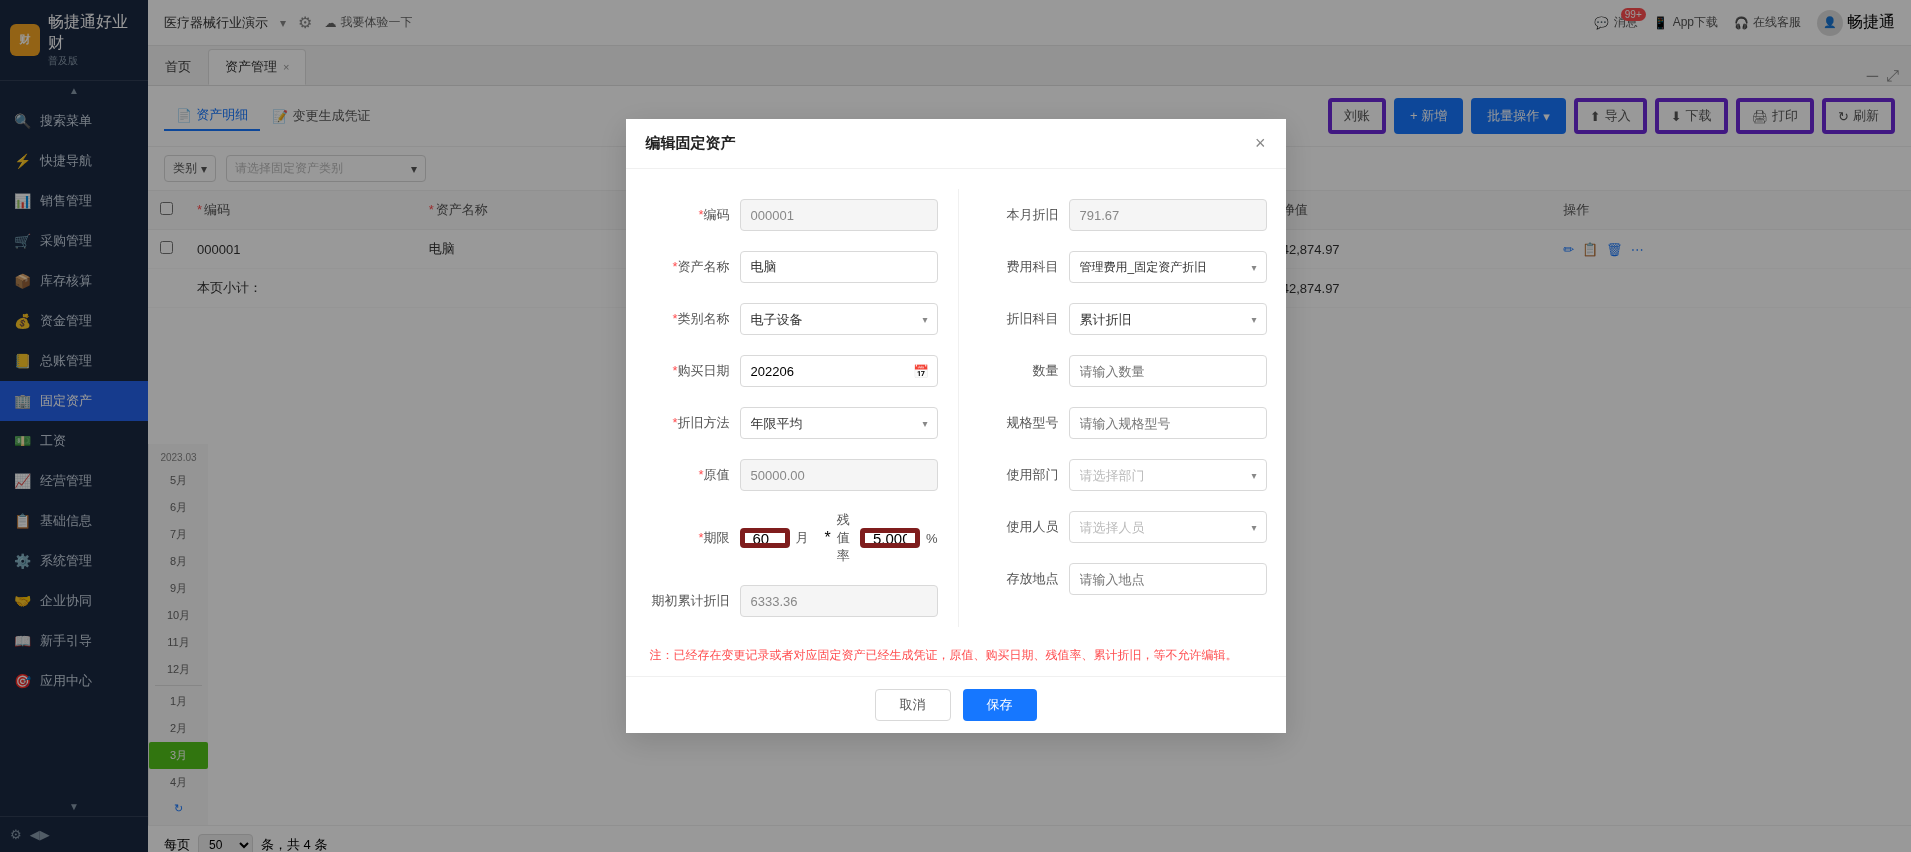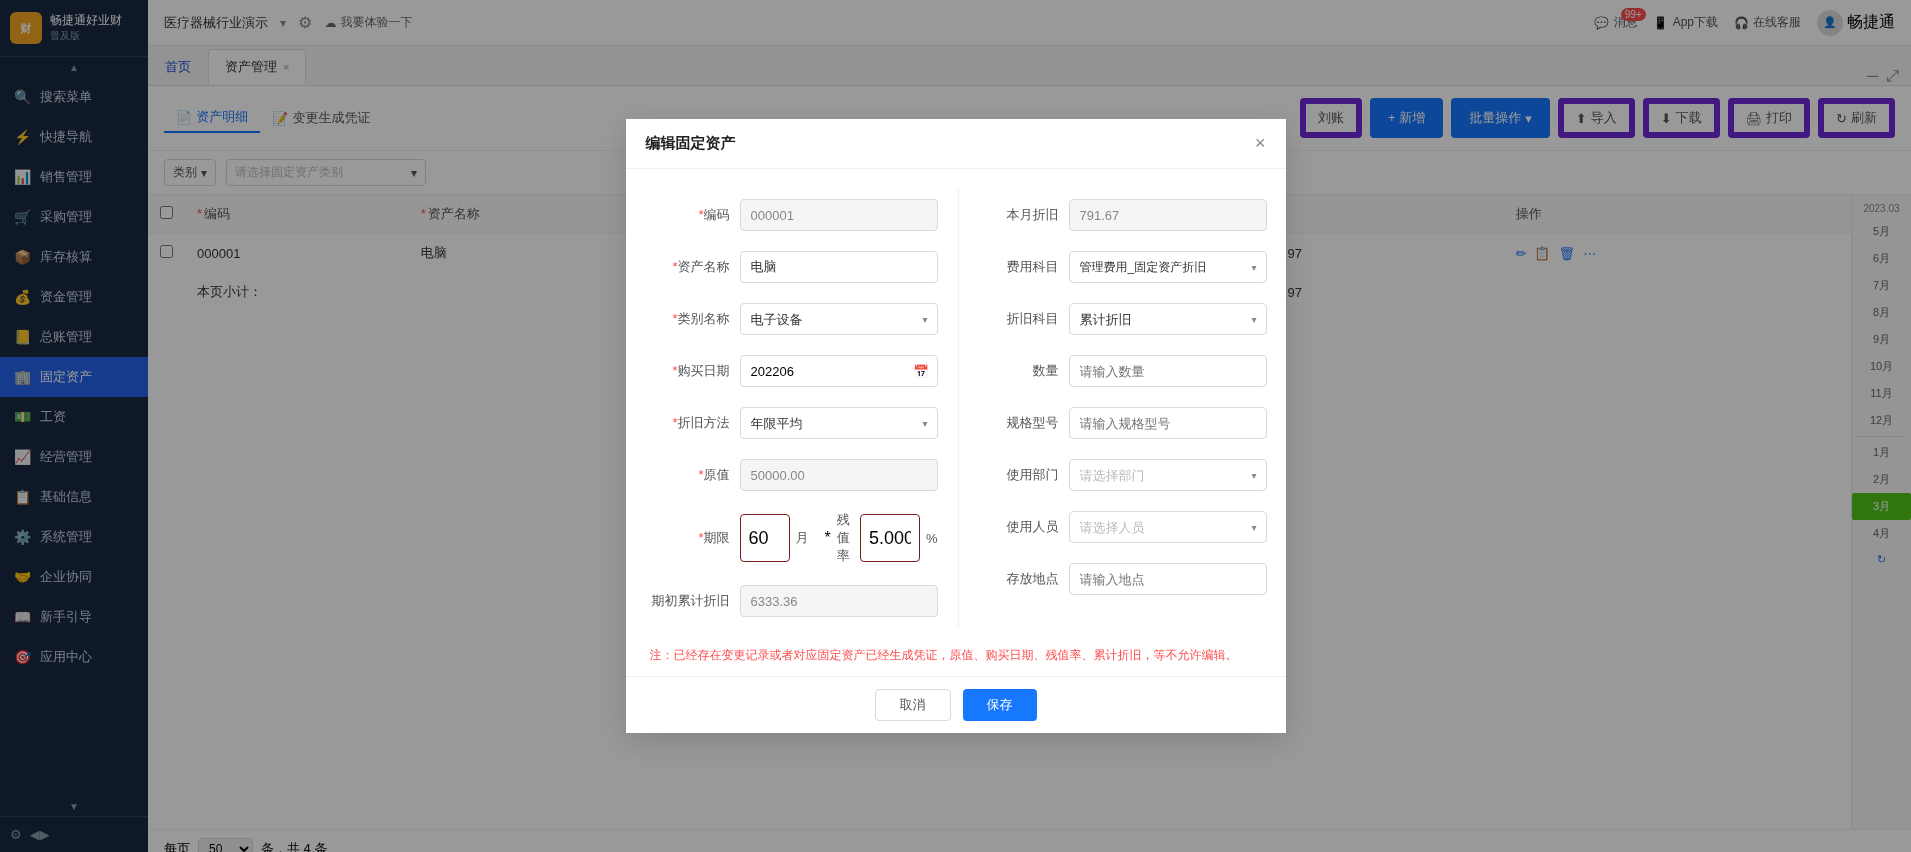--- a/index.html
+++ b/index.html
@@ -21,21 +21,21 @@
       align-items: center;
       gap: 8px;
     }
     .sidebar-logo {
       width: 32px; height: 32px;
       background: #f5a623;
       border-radius: 6px;
       display: flex; align-items: center; justify-content: center;
       color: white; font-size: 11px; font-weight: bold;
     }
-    .sidebar-brand-text { color: white; font-size: 12px; line-height: 1.3; }
+    .sidebar-brand-text { color: white; font-size: 16px; line-height: 1.3; }
     .sidebar-edition { color: #8899aa; font-size: 10px; }
     .sidebar-scroll-up, .sidebar-scroll-down {
       height: 20px; background: #1a2942;
       display: flex; align-items: center; justify-content: center;
       cursor: pointer; color: #8899aa; font-size: 10px;
     }
     .sidebar-nav { flex: 1; overflow: hidden; }
     .nav-item {
       display: flex; align-items: center; gap: 8px;
       padding: 11px 14px;
@@ -91,38 +91,38 @@
     }
     .tab {
       height: 36px;
       padding: 0 16px;
       display: flex; align-items: center; gap: 6px;
       font-size: 13px;
       cursor: pointer;
       border-radius: 4px 4px 0 0;
       border: 1px solid transparent;
     }
-    .tab.home { color: #1d4ed8; background: transparent; align-items: center; }
+    .tab.home { color: #404040; background: transparent; align-items: center; }
     .tab.active { background: white; border-color: #e0e0e0; border-bottom-color: white; color: #333; }
     .tab-close { color: #999; font-size: 11px; cursor: pointer; }
     .tabs-right { margin-left: auto; display: flex; align-items: center; padding-right: 12px; gap: 8px; }
     .tabs-action-btn { cursor: pointer; color: #888; font-size: 16px; }
 
     
     .page-content { flex: 1; background: white; padding: 0; overflow: hidden; position: relative; }
 
     
     .content-toolbar {
       padding: 12px 16px;
       display: flex; align-items: center; gap: 10px;
       border-bottom: 1px solid #f0f0f0;
     }
     .toolbar-btn {
       padding: 5px 12px; border-radius: 4px; font-size: 13px;
-      cursor: pointer; border: 6px solid #6d28d9; background: white;
+      cursor: pointer; border: 4px solid #6d28d9; background: white;
       display: flex; align-items: center; gap: 4px;
     }
     .toolbar-btn.primary { background: #1677ff; color: white; border-color: #1677ff; }
     .toolbar-btn.secondary { color: #555; }
     .toolbar-btn.batch { background: #1677ff; color: white; border-color: #1677ff; }
     .tab-btn {
       padding: 5px 12px; font-size: 13px; cursor: pointer;
       display: flex; align-items: center; gap: 4px;
       border: none; background: none; color: #555;
     }
@@ -215,22 +215,22 @@
     .form-input-icon { position: absolute; right: 8px; top: 50%; transform: translateY(-50%); color: #888; font-size: 13px; }
     .form-select-wrapper { position: relative; flex: 1; }
     .form-select-wrapper select {
       width: 100%; height: 32px; border: 1px solid #d9d9d9; border-radius: 4px;
       padding: 4px 10px; font-size: 13px; color: #333;
       appearance: none; background: white; cursor: pointer;
     }
     .form-select-arrow { position: absolute; right: 10px; top: 50%; transform: translateY(-50%); color: #888; font-size: 10px; pointer-events: none; }
     .form-inline { display: flex; align-items: center; gap: 6px; flex: 1; }
     .form-inline input {
-      height: 48px; border: 1px solid #7f1d1d; border-radius: 4px;
-      padding: 4px 8px; font-size: 18px;
+      height: 20px; border: 5px solid #7f1d1d; border-radius: 4px;
+      padding: 4px 8px; font-size: 15px;
     }
     .form-unit { font-size: 13px; color: #555; }
 
     .modal-note {
       padding: 0 24px 12px;
       font-size: 12px; color: #ff4d4f;
     }
     .modal-footer {
       padding: 12px 24px; border-top: 1px solid #f0f0f0;
       display: flex; justify-content: center; gap: 12px;
@@ -419,21 +419,21 @@
       <div class="filter-select">
         <span>类别</span>
         <span>▾</span>
       </div>
       <div class="filter-select filter-select-wide">
         <span style="color:#bbb;">请选择固定资产类别</span>
         <span style="margin-left:auto;">▾</span>
       </div>
     </div>
 
-    <div style="display:flex; height:calc(852px - 46px - 40px - 52px - 44px - 36px);">
+    <div style="display:flex; height:calc(852px - 46px - 40px - 52px - 44px - 36px);flex-direction:column;">
       <div style="flex:1; overflow:auto;">
         <table>
           <thead>
             <tr>
               <th style="width:36px;"><input type="checkbox" style=""></th>
               <th><span class="required-star">*</span><span>编码</span></th>
               <th><span class="required-star">*</span><span>资产名称</span></th>
               <th><span class="required-star">*</span><span>类别</span></th>
               <th>切累计折旧</th>
               <th>净值</th>

